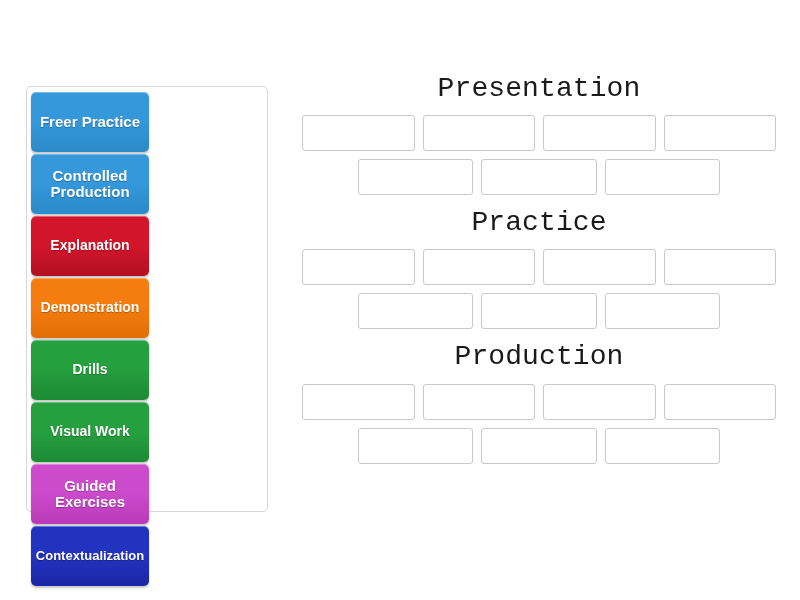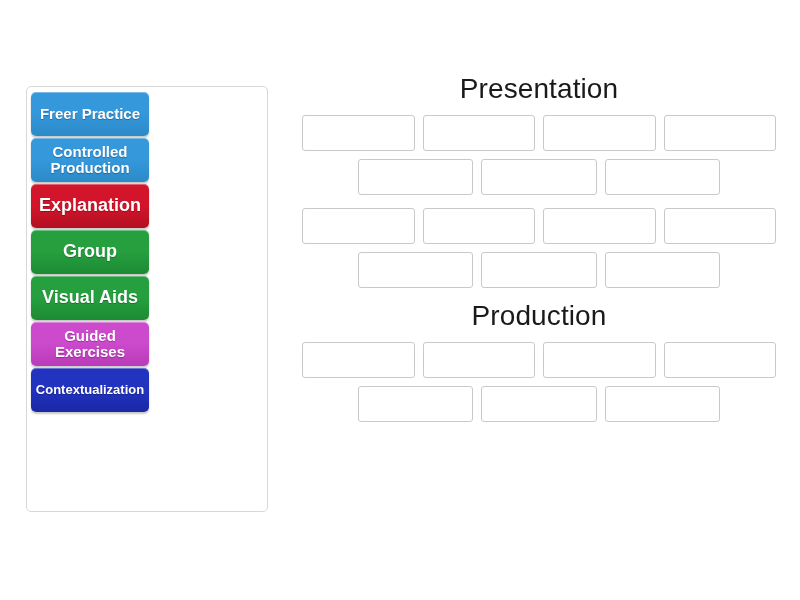--- a/index.html
+++ b/index.html
@@ -32,40 +32,40 @@
     border: 1px solid #d8d8d8;
     border-radius: 5px;
     padding: 4px 3px;
     display: flex;
     flex-wrap: wrap;
     align-content: flex-start;
   }
 
   .tile {
     width: 118px;
-    height: 44px;
+    height: 60px;
     margin: 1px 0px 1px 1px;
     border-radius: 5px;
     display: flex;
     align-items: center;
     justify-content: center;
     text-align: center;
     color: #ffffff;
     font-weight: bold;
     line-height: 1.08;
     padding: 2px 4px;
     cursor: move;
     user-select: none;
     text-shadow: 0 1px 1px rgba(0,0,0,0.28);
     box-shadow: inset 0 1px 0 rgba(255,255,255,0.33),
                 0 2px 2px rgba(0,0,0,0.22);
     overflow: hidden;
   }
 
-  .tile.fs-18 { font-size: 18px; }
+  .tile.fs-18 { font-size: 14px; }
   .tile.fs-15 { font-size: 15px; }
   .tile.fs-14 { font-size: 14px; }
   .tile.fs-13 { font-size: 13px; }
 
   
   .categories {
     position: absolute;
     left: 300px;
     top: 74px;
     width: 478px;
@@ -74,20 +74,21 @@
   .category { margin-bottom: 13px; }
 
   .category-title {
     font-size: 28px;
     font-weight: normal;
     color: #1a1a1a;
     text-align: center;
     letter-spacing: 0.1px;
     margin: 0 0 11px 0;
     line-height: 1.08;
+    font-family: Liberation Mono, monospace;
   }
 
   .slot-row {
     display: flex;
     justify-content: center;
     gap: 8px;
     margin-bottom: 8px;
   }
 
   .slot-row.row-a { padding: 0 2px; }
@@ -104,42 +105,44 @@
 </style>
 </head>
 <body>
 
 <div id="stage">
 
   <div class="tile-bank" id="tile-bank">
       <div class="tile fs-15" style="background: linear-gradient(rgb(52, 152, 219) 0%, rgb(52, 152, 219) 48%, rgb(44, 138, 200) 100%);">Freer Practice</div>
       <div class="tile fs-15" style="background: linear-gradient(rgb(52, 152, 219) 0%, rgb(52, 152, 219) 48%, rgb(44, 138, 200) 100%);">Controlled Production</div>
       <div class="tile fs-18" style="background: linear-gradient(rgb(211, 21, 43) 0%, rgb(211, 21, 43) 48%, rgb(179, 15, 34) 100%);">Explanation</div>
-      <div class="tile fs-18" style="background: linear-gradient(rgb(38, 160, 63) 0%, rgb(38, 160, 63) 48%, rgb(29, 138, 52) 100%);">Group</div>
-      <div class="tile fs-18" style="background: linear-gradient(rgb(38, 160, 63) 0%, rgb(38, 160, 63) 48%, rgb(29, 138, 52) 100%);">Visual Aids</div>
+      <div class="tile fs-14" style="background: linear-gradient(rgb(245, 124, 14) 0%, rgb(245, 124, 14) 48%, rgb(224, 111, 6) 100%);">Demonstration</div>
+      <div class="tile fs-18" style="background: linear-gradient(rgb(38, 160, 63) 0%, rgb(38, 160, 63) 48%, rgb(29, 138, 52) 100%);">Drills</div>
+      <div class="tile fs-18" style="background: linear-gradient(rgb(38, 160, 63) 0%, rgb(38, 160, 63) 48%, rgb(29, 138, 52) 100%);">Visual Work</div>
       <div class="tile fs-15" style="background: linear-gradient(rgb(204, 74, 204) 0%, rgb(204, 74, 204) 48%, rgb(185, 59, 185) 100%);">Guided Exercises</div>
       <div class="tile fs-13" style="background: linear-gradient(rgb(34, 51, 192) 0%, rgb(34, 51, 192) 48%, rgb(26, 39, 165) 100%);">Contextualization</div>
     </div>
 
   <div class="categories" id="categories">
       <div class="category">
         <div class="category-title">Presentation</div>
         <div class="slot-row row-a">
           <div class="slot"></div>
           <div class="slot"></div>
           <div class="slot"></div>
           <div class="slot"></div>
         </div>
         <div class="slot-row row-b">
           <div class="slot"></div>
           <div class="slot"></div>
           <div class="slot"></div>
         </div>
       </div>
       <div class="category">
+        <div class="category-title">Practice</div>
         <div class="slot-row row-a">
           <div class="slot"></div>
           <div class="slot"></div>
           <div class="slot"></div>
           <div class="slot"></div>
         </div>
         <div class="slot-row row-b">
           <div class="slot"></div>
           <div class="slot"></div>
           <div class="slot"></div>

